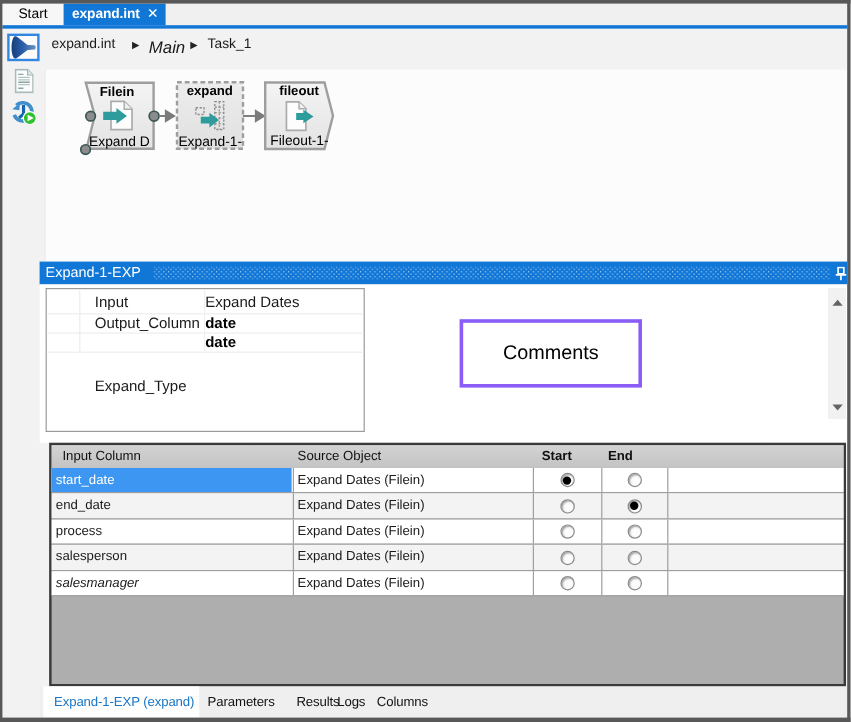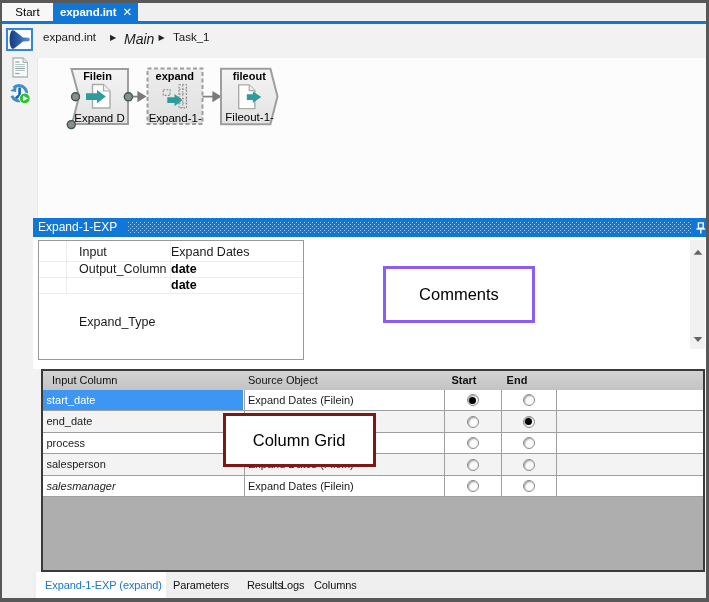--- a/index.html
+++ b/index.html
@@ -216,22 +216,20 @@
     <div class="abs" style="left:43px;top:496px;width:660px;height:1px;background:#9f9f9f;"></div>
     <div class="abs" style="left:243.5px;top:475.5px;width:1px;height:20.5px;background:#9f9f9f;"></div>
     <div class="abs" style="left:444px;top:475.5px;width:1px;height:20.5px;background:#9f9f9f;"></div>
     <div class="abs" style="left:501px;top:475.5px;width:1px;height:20.5px;background:#9f9f9f;"></div>
     <div class="abs" style="left:556px;top:475.5px;width:1px;height:20.5px;background:#9f9f9f;"></div>
     <div class="abs" style="left:46.5px;top:475.5px;height:20.5px;line-height:20.5px;font-size:11px;color:#1a1a1a;font-style:italic;">salesmanager</div>
     <div class="abs" style="left:248px;top:475.5px;height:20.5px;line-height:20.5px;font-size:11px;color:#1a1a1a;">Expand Dates (Filein)</div>
     <div class="abs" style="left:466.5px;top:480.25px;width:12px;height:12px;border-radius:50%;background:#fcfcfc;border:1px solid #8a8a8a;box-shadow:inset 1px 1px 1.5px rgba(90,90,90,.55);"></div>
     <div class="abs" style="left:522.5px;top:480.25px;width:12px;height:12px;border-radius:50%;background:#fcfcfc;border:1px solid #8a8a8a;box-shadow:inset 1px 1px 1.5px rgba(90,90,90,.55);"></div>
 
-  <div class="abs" style="left:222.6px;top:413px;width:153px;height:54px;background:#fff;border:3px solid #7e1815;
-       font-size:16.5px;color:#000;display:flex;align-items:center;justify-content:center;">Column Grid</div>
 
   <div class="abs" style="left:33px;top:572px;width:673px;height:26px;background:#efefef;"></div>
   <div class="abs" style="left:36px;top:572px;width:130px;height:26px;background:#fff;"></div>
   <div class="abs" style="left:45px;top:572px;height:26px;line-height:26px;font-size:11px;letter-spacing:-0.1px;color:#1b76c5;">Expand-1-EXP (expand)</div>
   <div class="abs" style="left:173px;top:572px;height:26px;line-height:26px;font-size:11px;letter-spacing:-0.1px;color:#111;">Parameters</div>
   <div class="abs" style="left:247px;top:572px;height:26px;line-height:26px;font-size:11px;letter-spacing:-0.1px;color:#111;">Results</div>
   <div class="abs" style="left:281px;top:572px;height:26px;line-height:26px;font-size:11px;letter-spacing:-0.1px;color:#111;">Logs</div>
   <div class="abs" style="left:314px;top:572px;height:26px;line-height:26px;font-size:11px;letter-spacing:-0.1px;color:#111;">Columns</div>
 
   <div class="abs" style="left:0;top:0;width:709px;height:3px;background:#585858;"></div>

